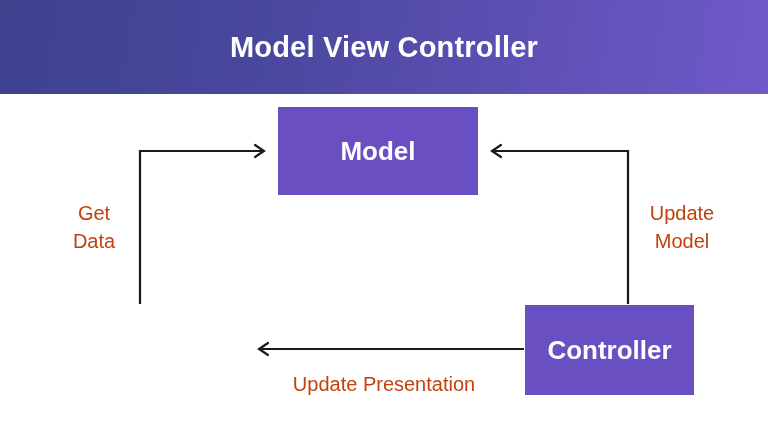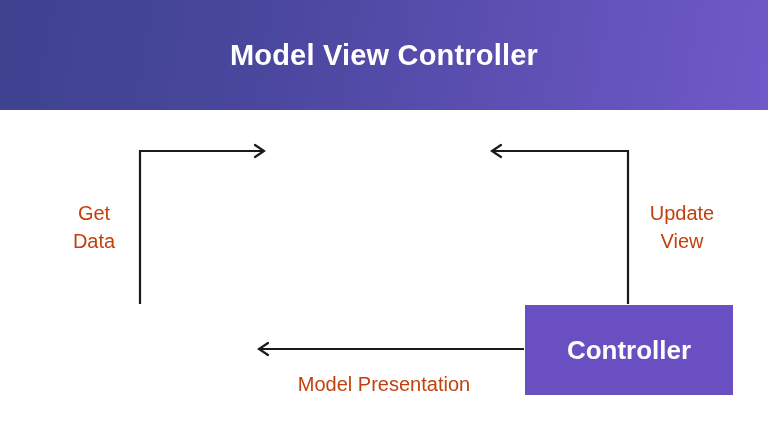--- a/index.html
+++ b/index.html
@@ -12,21 +12,21 @@
     position: relative;
     width: 768px;
     height: 432px;
     background: #ffffff;
     overflow: hidden;
   }
   .header-bar {
     position: absolute;
     left: 0; top: 0;
     width: 768px;
-    height: 110px;
+    height: 94px;
     background: linear-gradient(100deg, #3e428f 0%, #4a479e 35%, #7059c9 100%);
     display: flex;
     align-items: center;
     justify-content: center;
   }
   .header-title {
     color: #ffffff;
     font-size: 29px;
     font-weight: 700;
     letter-spacing: 0.2px;
@@ -44,21 +44,21 @@
     align-items: center;
     justify-content: center;
   }
   .node-label {
     color: #fdfdfd;
     font-size: 26px;
     font-weight: 600;
   }
   .node-model      { left: 278px; top: 107px; width: 200px; height: 88px; }
   .node-view       { left: 35px;  top: 305px; width: 210px; height: 90px; }
-  .node-controller { left: 525px; top: 305px; width: 208px; height: 90px; }
+  .node-controller { left: 525px; top: 305px; width: 169px; height: 90px; }
   .edge-label {
     position: absolute;
     transform: translate(-50%, -50%);
     color: #c2410c;
     font-size: 20px;
     line-height: 28px;
     text-align: center;
     white-space: normal;
   }
   .edge-label-get-data    { left: 94px;  top: 227px; width: 70px; }
@@ -85,25 +85,28 @@
       <path d="M628,304 L628,151 L494,151"></path>
       <path d="M501,145 L492,151 L501,157" stroke-linejoin="miter" stroke-linecap="round"></path>
     </g>
 
     <g stroke="#1a1a1a" stroke-width="2.2" fill="none">
       <path d="M524,349 L261,349"></path>
       <path d="M268,343 L259,349 L268,355" stroke-linejoin="miter" stroke-linecap="round"></path>
     </g>
   </svg>
 
+  <div class="node node-model">
+    <span class="node-label">Model</span>
+  </div>
 
 
   <div class="node node-controller">
     <span class="node-label">Controller</span>
   </div>
 
   <div class="edge-label edge-label-get-data">Get Data</div>
 
-  <div class="edge-label edge-label-update-data">Update View</div>
+  <div class="edge-label edge-label-update-data">Update Model</div>
 
-  <div class="edge-label edge-label-update-presentation">Model Presentation</div>
+  <div class="edge-label edge-label-update-presentation">Update Presentation</div>
 
 </div>
 
 </body></html>

